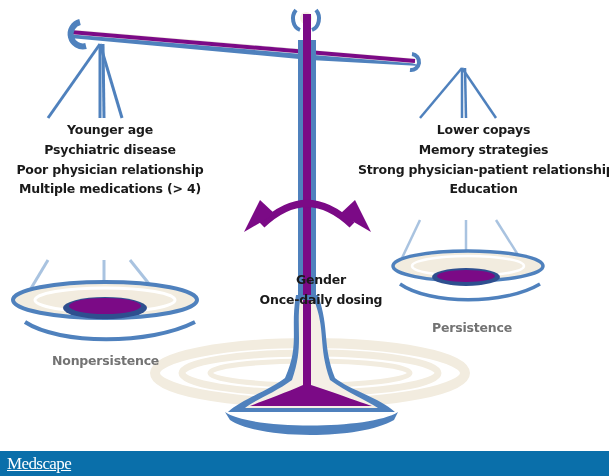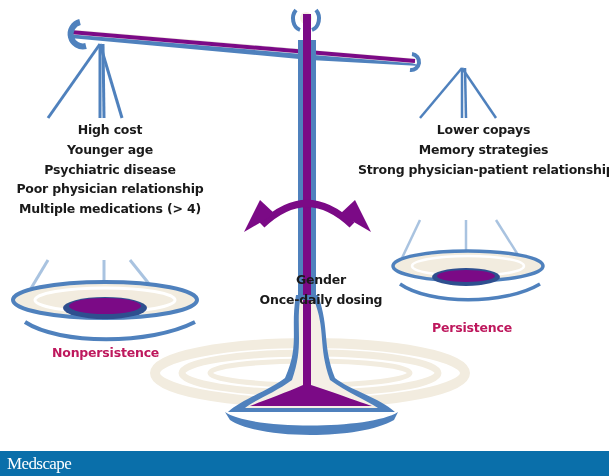--- a/index.html
+++ b/index.html
@@ -12,33 +12,33 @@
     .label-block {
       position: absolute; text-align: center; font-weight: bold;
       color: #1a1a1a; font-size: 12.5px; line-height: 19.8px;
       letter-spacing: -0.2px; white-space: nowrap;
     }
     .label-block div { margin: 0; }
     #left-factors { left: 2px; width: 216px; top: 120px; }
     #right-factors { left: 358px; width: 251px; top: 120px; }
     #center-factors { left: 236px; width: 170px; top: 270px; line-height: 20px; }
     .pan-label {
-      position: absolute; font-weight: bold; color: #be185d;
+      position: absolute; font-weight: bold; color: #737373;
       font-size: 12.5px; white-space: nowrap; letter-spacing: -0.2px;
     }
-    #nonpersistence-label { left: 52px; top: 345px; }
+    #nonpersistence-label { left: 52px; top: 353px; }
     #persistence-label { left: 432px; top: 320px; }
     .footer {
       position: absolute; left: 0; top: 451px; width: 609px; height: 25px;
       background: #0a6faa;
     }
     .brand {
       position: absolute; left: 7px; top: 3px;
       color: #ffffff; font-family: "Liberation Serif", "DejaVu Serif", serif;
-      font-size: 17px; letter-spacing: -0.6px;
+      font-size: 17px; letter-spacing: -0.6px; text-decoration: underline;
     }
   </style>
 </head>
 <body>
 
 <svg class="art" viewBox="0 0 609 450" xmlns="http://www.w3.org/2000/svg">
 
   <g fill="none" stroke="#f2ecdf">
     <ellipse cx="310" cy="373" rx="155" ry="30" stroke-width="10"></ellipse>
     <ellipse cx="310" cy="373" rx="128" ry="20" stroke-width="7"></ellipse>
@@ -111,31 +111,31 @@
   </g>
 
   <g>
     <path d="M262,225 Q307,182 352,225" fill="none" stroke="#7b0a86" stroke-width="7"></path>
     <polygon points="244,232 275,214 260,200" fill="#7b0a86"></polygon>
     <polygon points="371,232 340,214 355,200" fill="#7b0a86"></polygon>
   </g>
 </svg>
 
 <div class="label-block" id="left-factors">
-  <div>High cost</div>
   <div>Younger age</div>
   <div>Psychiatric disease</div>
   <div>Poor physician relationship</div>
   <div>Multiple medications (&gt; 4)</div>
 </div>
 
 <div class="label-block" id="right-factors">
   <div>Lower copays</div>
   <div>Memory strategies</div>
   <div>Strong physician-patient relationship</div>
+  <div>Education</div>
 </div>
 
 <div class="label-block" id="center-factors">
   <div>Gender</div>
   <div>Once-daily dosing</div>
 </div>
 
 <div class="pan-label" id="nonpersistence-label">Nonpersistence</div>
 <div class="pan-label" id="persistence-label">Persistence</div>
 

